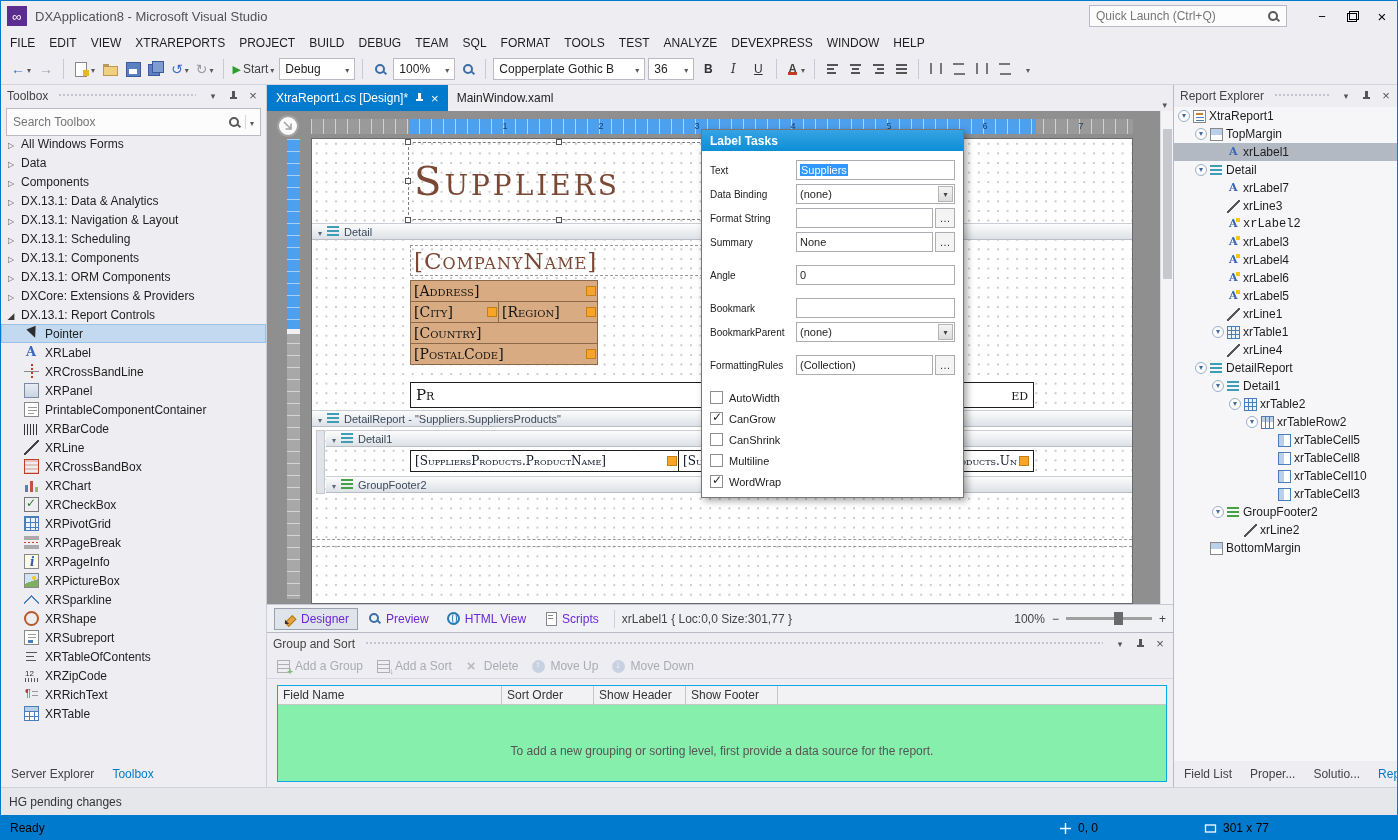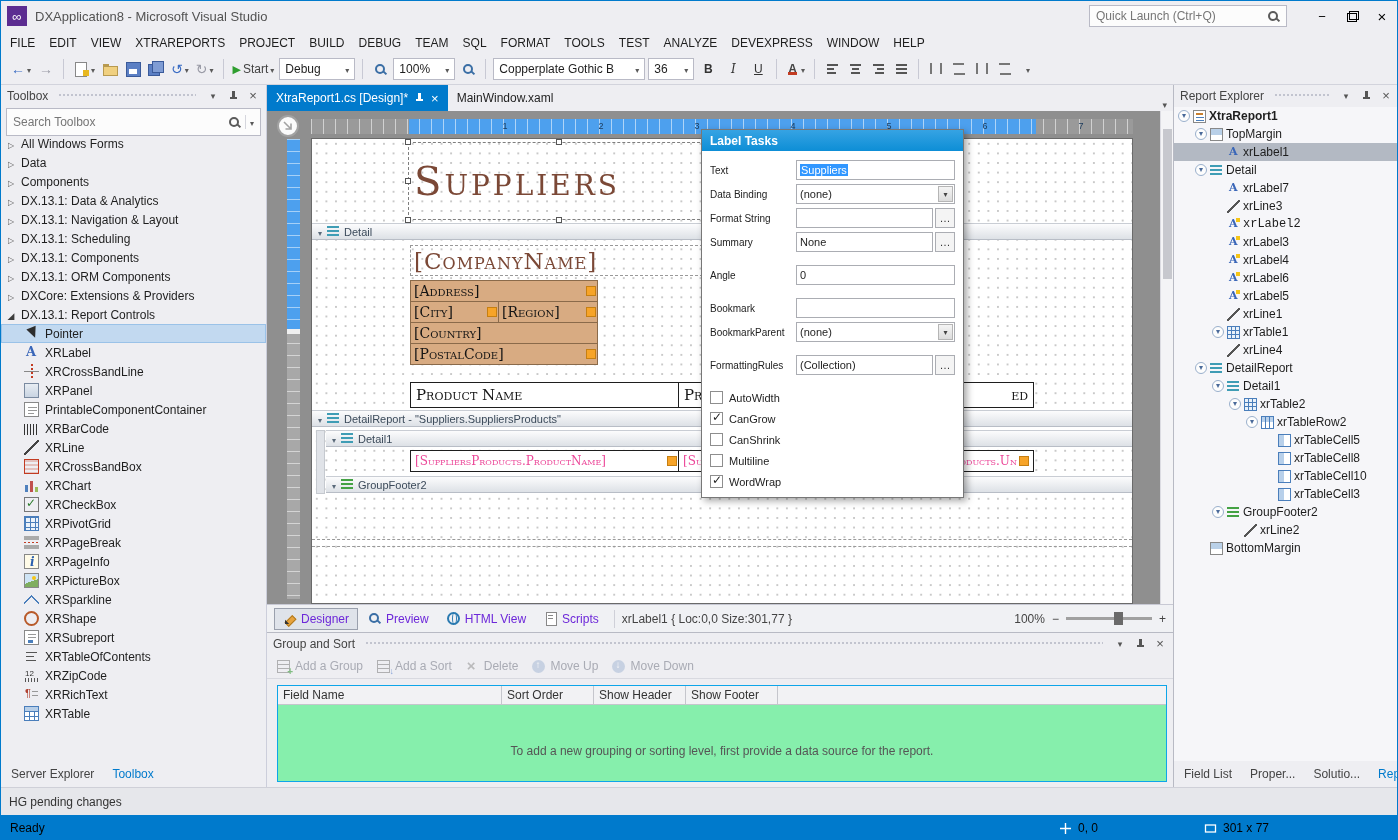--- a/index.html
+++ b/index.html
@@ -172,21 +172,21 @@
   #a-postal{left:0;top:63px;width:188px;height:22px}
   .stag{position:absolute;right:1px;top:5px;width:10px;height:10px;background:#f7a428;border:1px solid #c67f12;z-index:4}
   .stag.inline{position:static;flex:0 0 10px;margin-left:2px}
 
   .prod-header{position:absolute;left:98px;top:243px;width:624px;height:26px;display:flex;background:#fff;border:1px solid #1e1e1e}
   .ph-cell{border-right:1px solid #1e1e1e;display:flex;align-items:center;padding:0 5px;font-size:15px;color:#141414;white-space:nowrap;overflow:hidden}
   .ph-cell:last-child{border-right:none;justify-content:flex-end}
   .ph-c1{width:268px}.ph-c2{flex:1}.ph-c3{width:116px}
 
   .detail-row{position:absolute;left:98px;top:311px;width:624px;height:22px;display:flex;background:#fff;border:1px solid #1e1e1e}
-  .dr-cell{position:relative;border-right:1px solid #1e1e1e;display:flex;align-items:center;padding:0 4px;font-size:12px;color:#ec4899;white-space:nowrap;overflow:hidden}
+  .dr-cell{position:relative;border-right:1px solid #1e1e1e;display:flex;align-items:center;padding:0 4px;font-size:12px;color:#0f172a;white-space:nowrap;overflow:hidden}
   .dr-cell:last-child{border-right:none;justify-content:flex-end}
   .dr-c1{width:268px}.dr-c2{flex:1}.dr-c3{width:112px}
 
   .dash1,.dash2{position:absolute;left:0;right:0;border-top:1px dashed #9a9a9a}
   .dash1{top:400px}.dash2{top:407px}
 
   
   #label-tasks{position:absolute;left:434px;top:18px;width:263px;background:#fff;border:1px solid #777;box-shadow:3px 3px 7px rgba(0,0,0,.35);z-index:50}
   .lt-head{height:21px;background:linear-gradient(#36a3e3,#0d8ed6);color:#fff;font-weight:bold;display:flex;align-items:center;padding-left:8px}
   .lt-body{padding:8px 8px 5px 8px}
@@ -655,21 +655,20 @@
           <div class="acell serif-caps" id="a-country">
               <span>[Country]</span>
             </div>
           <div class="acell serif-caps" id="a-postal">
               <span>[PostalCode]</span>
               <span class="stag"></span>
             </div>
         </div>
 
         <div class="prod-header">
-          <div class="ph-cell ph-c1 serif-caps">Product Name</div>
           <div class="ph-cell ph-c2 serif-caps">Pr</div>
           <div class="ph-cell ph-c3 serif-caps">ed</div>
         </div>
 
         <div class="band" id="band-detailreport">
           <span class="barrow"></span>
           <span class="bico"></span>
           <span>DetailReport - "Suppliers.SuppliersProducts"</span>
         </div>
         <div class="sub-rail"></div>
@@ -882,21 +881,21 @@
       <span>Report Explorer</span>
       <span class="grip"></span>
       <span class="ph-btn g-menu"></span>
       <span class="ph-btn">
           <span class="pin"></span>
         </span>
       <span class="ph-btn g-close"></span>
     </div>
     <div id="rp-tree">
 
-    <div class="tree-row" style="padding-left: 4px; font-weight: bold;">
+    <div class="tree-row" style="padding-left: 4px;">
           <span class="expander exp-down"></span>
           <span class="tico tico-report"></span>
           <span class="tlabel">XtraReport1</span>
         </div>
         <div class="tree-row" style="padding-left: 21px;">
           <span class="expander exp-down"></span>
           <span class="tico tico-margin"></span>
           <span class="tlabel">TopMargin</span>
         </div>
         <div class="tree-row sel" style="padding-left: 38px;">

